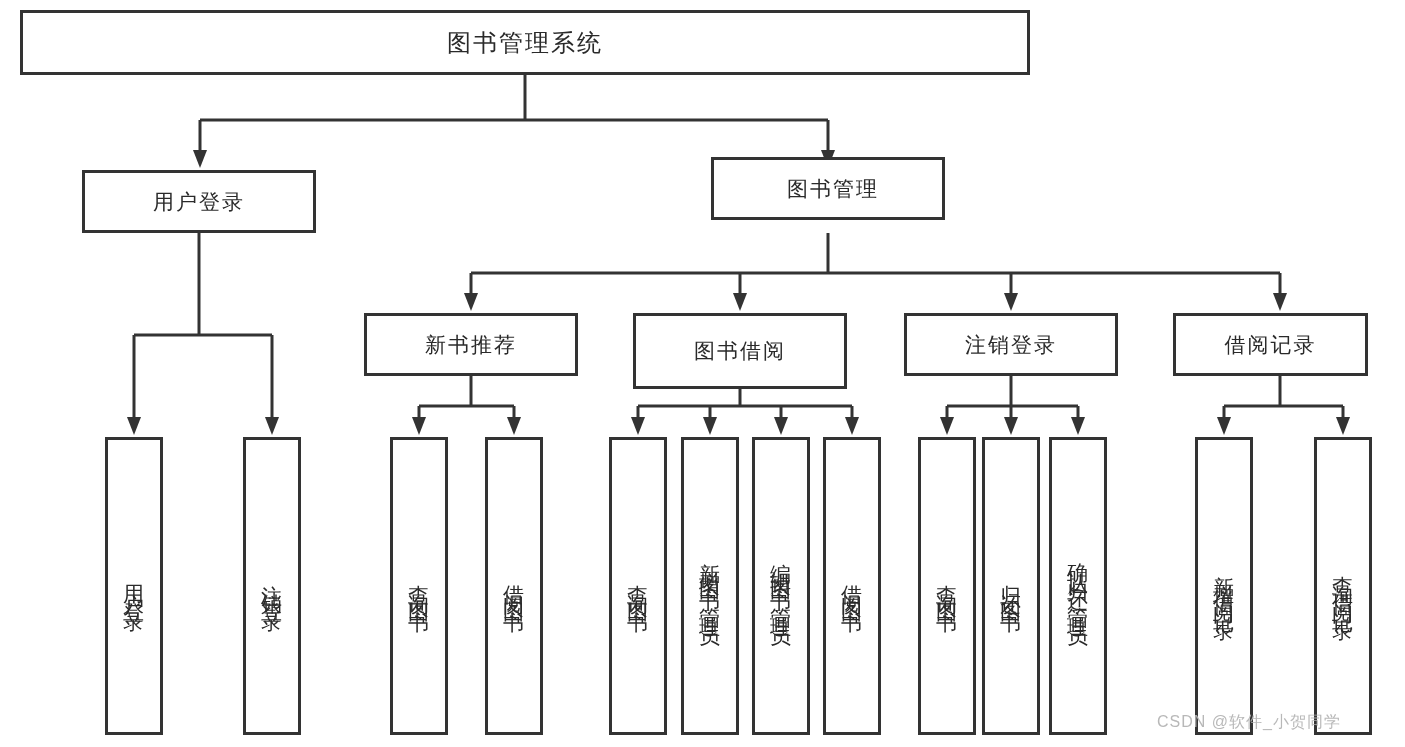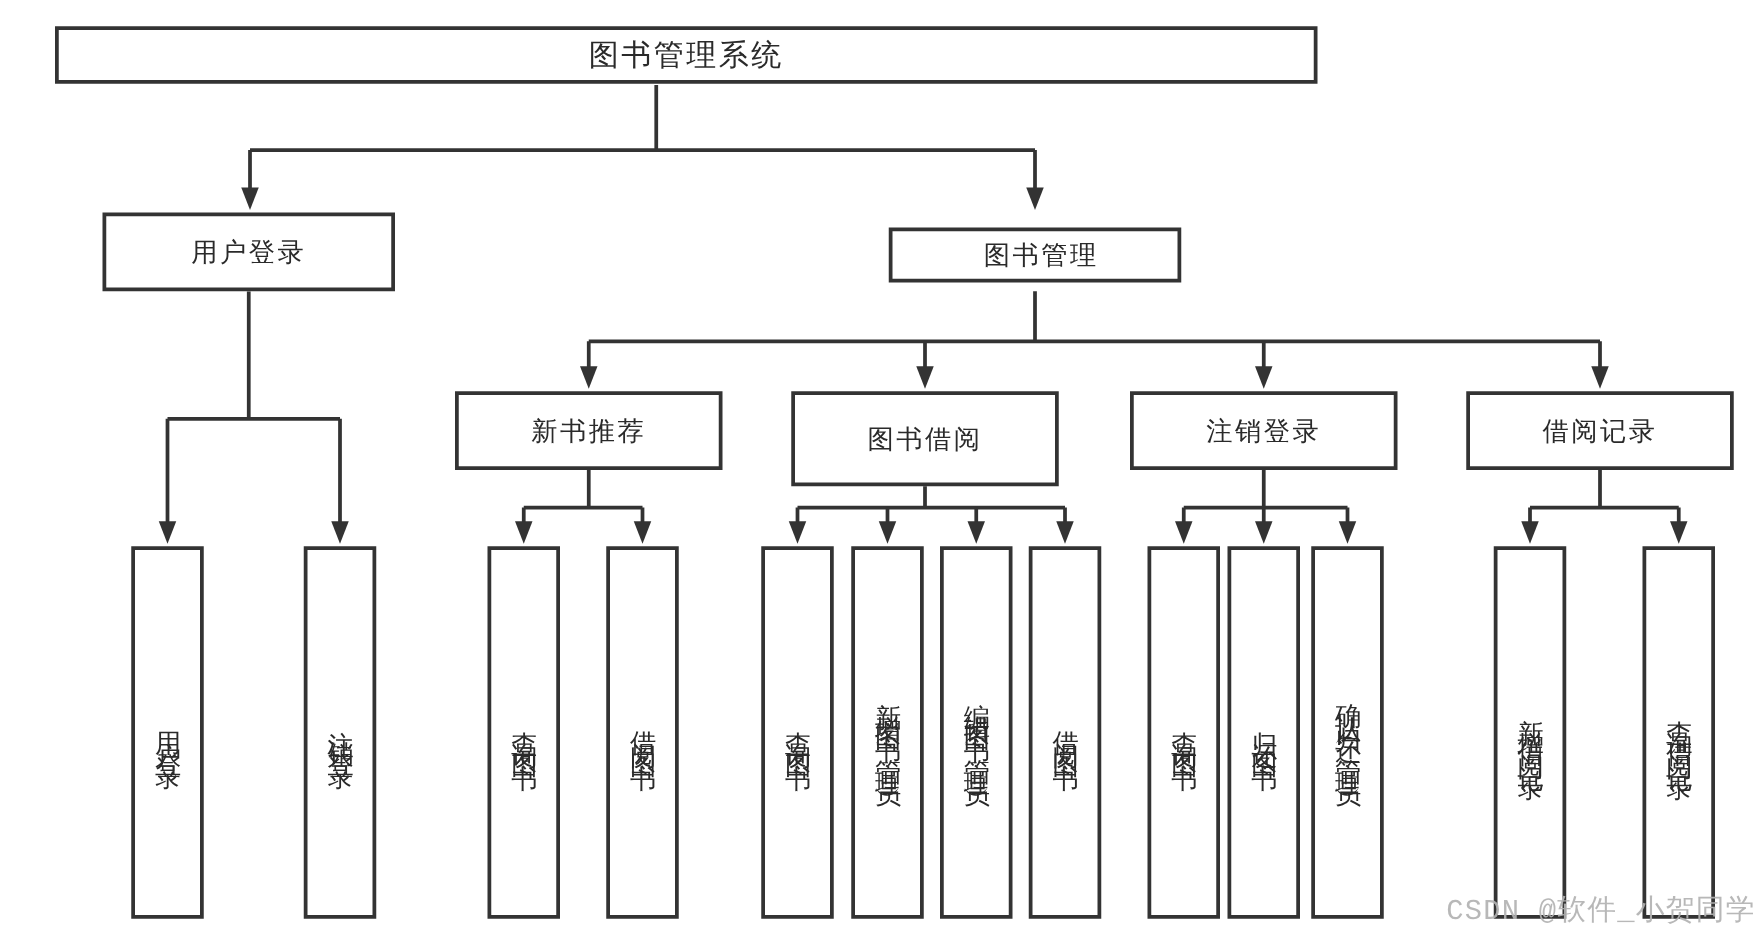--- a/index.html
+++ b/index.html
@@ -31,22 +31,22 @@
     writing-mode:vertical-rl;
     text-orientation:mixed;
     font-size:21px;line-height:1;
     letter-spacing:9px;
     color:#2a2a2a;
     white-space:nowrap;
   }
   .watermark{
     position:absolute;z-index:3;
     left:1157px;top:712px;
-    font-size:23px;color:rgba(178,178,178,0.92);
-    letter-spacing:1px;white-space:nowrap;font-family:Liberation Mono, monospace;
+    font-size:16px;color:rgba(178,178,178,0.92);
+    letter-spacing:1px;white-space:nowrap;
   }
 </style>
 </head>
 <body>
 
 <div class="canvas">
 
   <svg class="wires" width="1405" height="747" viewBox="0 0 1405 747">
     <g stroke="#333333" stroke-width="3" fill="none">
       <path d="M525,68 V120"></path>
@@ -111,41 +111,41 @@
       <path d="M774,417 h14 l-7,18 z"></path>
       <path d="M845,417 h14 l-7,18 z"></path>
       <path d="M940,417 h14 l-7,18 z"></path>
       <path d="M1004,417 h14 l-7,18 z"></path>
       <path d="M1071,417 h14 l-7,18 z"></path>
       <path d="M1217,417 h14 l-7,18 z"></path>
       <path d="M1336,417 h14 l-7,18 z"></path>
     </g>
   </svg>
 
-  <div class="hbox root" style="left:20px;top:21px;width:1010px;height:46px;margin-left:24px;">
+  <div class="hbox root" style="left:20px;top:10px;width:1010px;height:65px;">
     <span>图书管理系统</span>
   </div>
 
   <div class="hbox" style="left:82px;top:170px;width:234px;height:63px;">
     <span>用户登录</span>
   </div>
-  <div class="hbox" style="left:711px;top:182px;width:234px;height:44px;padding-left:10px;">
+  <div class="hbox" style="left:711px;top:157px;width:234px;height:63px;padding-left:10px;">
     <span>图书管理</span>
   </div>
 
   <div class="hbox" style="left:364px;top:313px;width:214px;height:63px;text-align:right;">
     <span>新书推荐</span>
   </div>
   <div class="hbox" style="left:633px;top:313px;width:214px;height:76px;">
     <span>图书借阅</span>
   </div>
   <div class="hbox" style="left:904px;top:313px;width:214px;height:63px;">
     <span>注销登录</span>
   </div>
-  <div class="hbox" style="left:1173px;top:313px;width:214px;height:63px;">
+  <div class="hbox" style="left:1173px;top:313px;width:195px;height:63px;">
     <span>借阅记录</span>
   </div>
 
   <div class="leaf" style="left:105px;top:437px;">
     <span class="vtext">用户登录</span>
   </div>
   <div class="leaf" style="left:243px;top:437px;">
     <span class="vtext">注销登录</span>
   </div>
 

